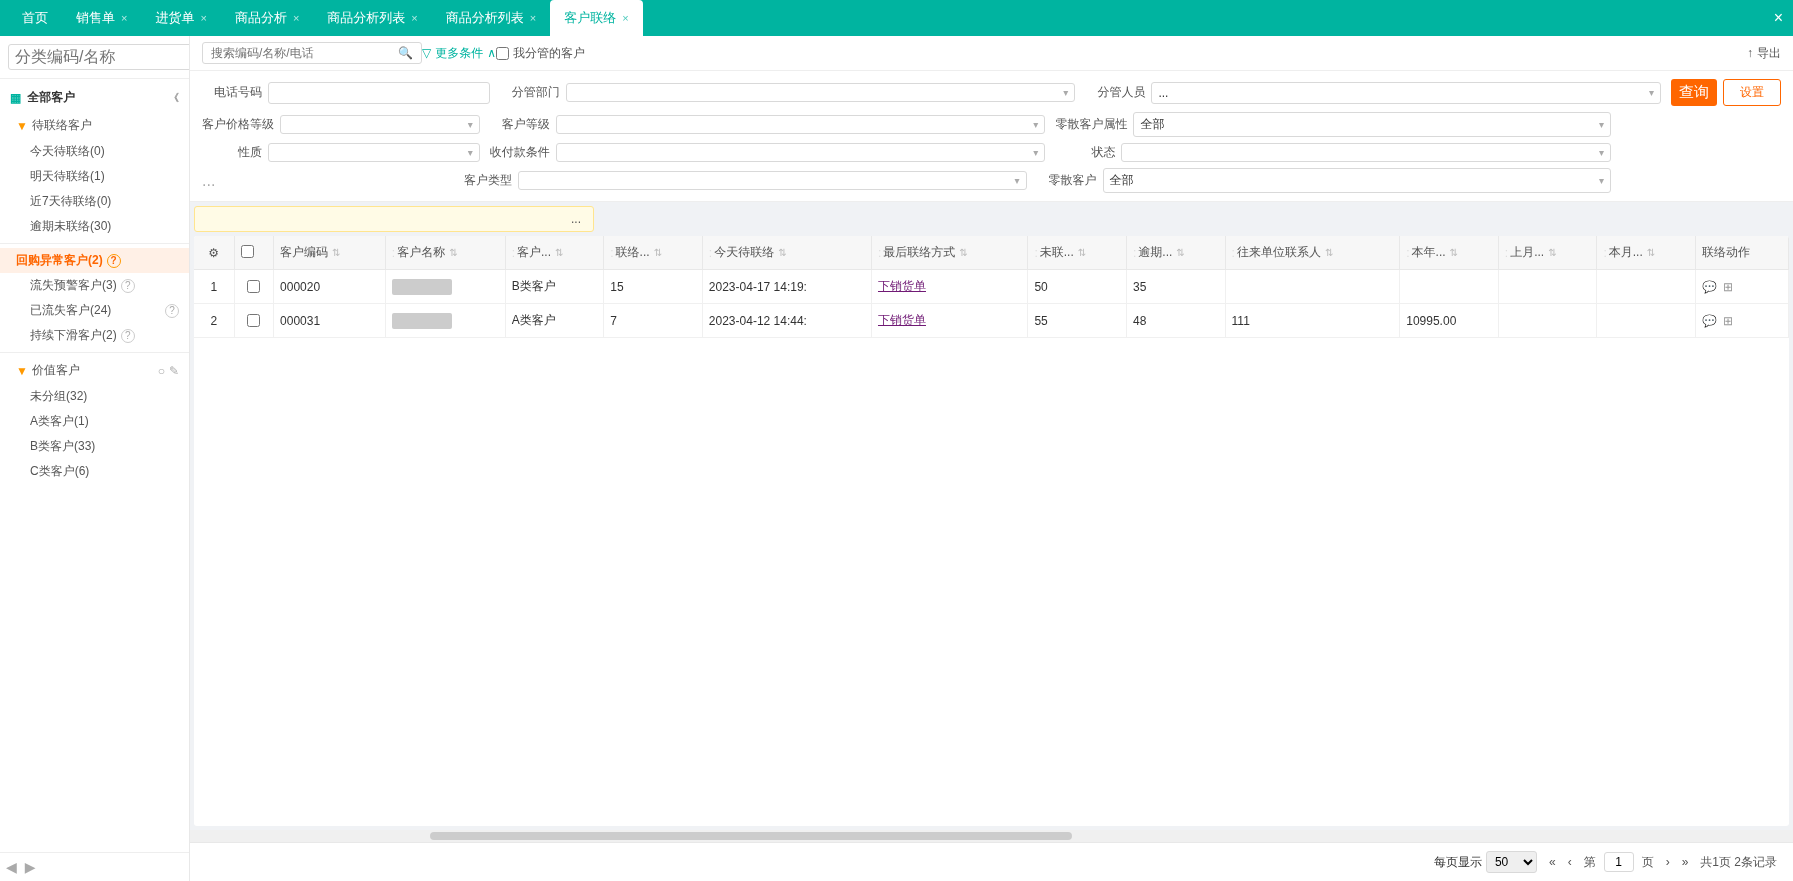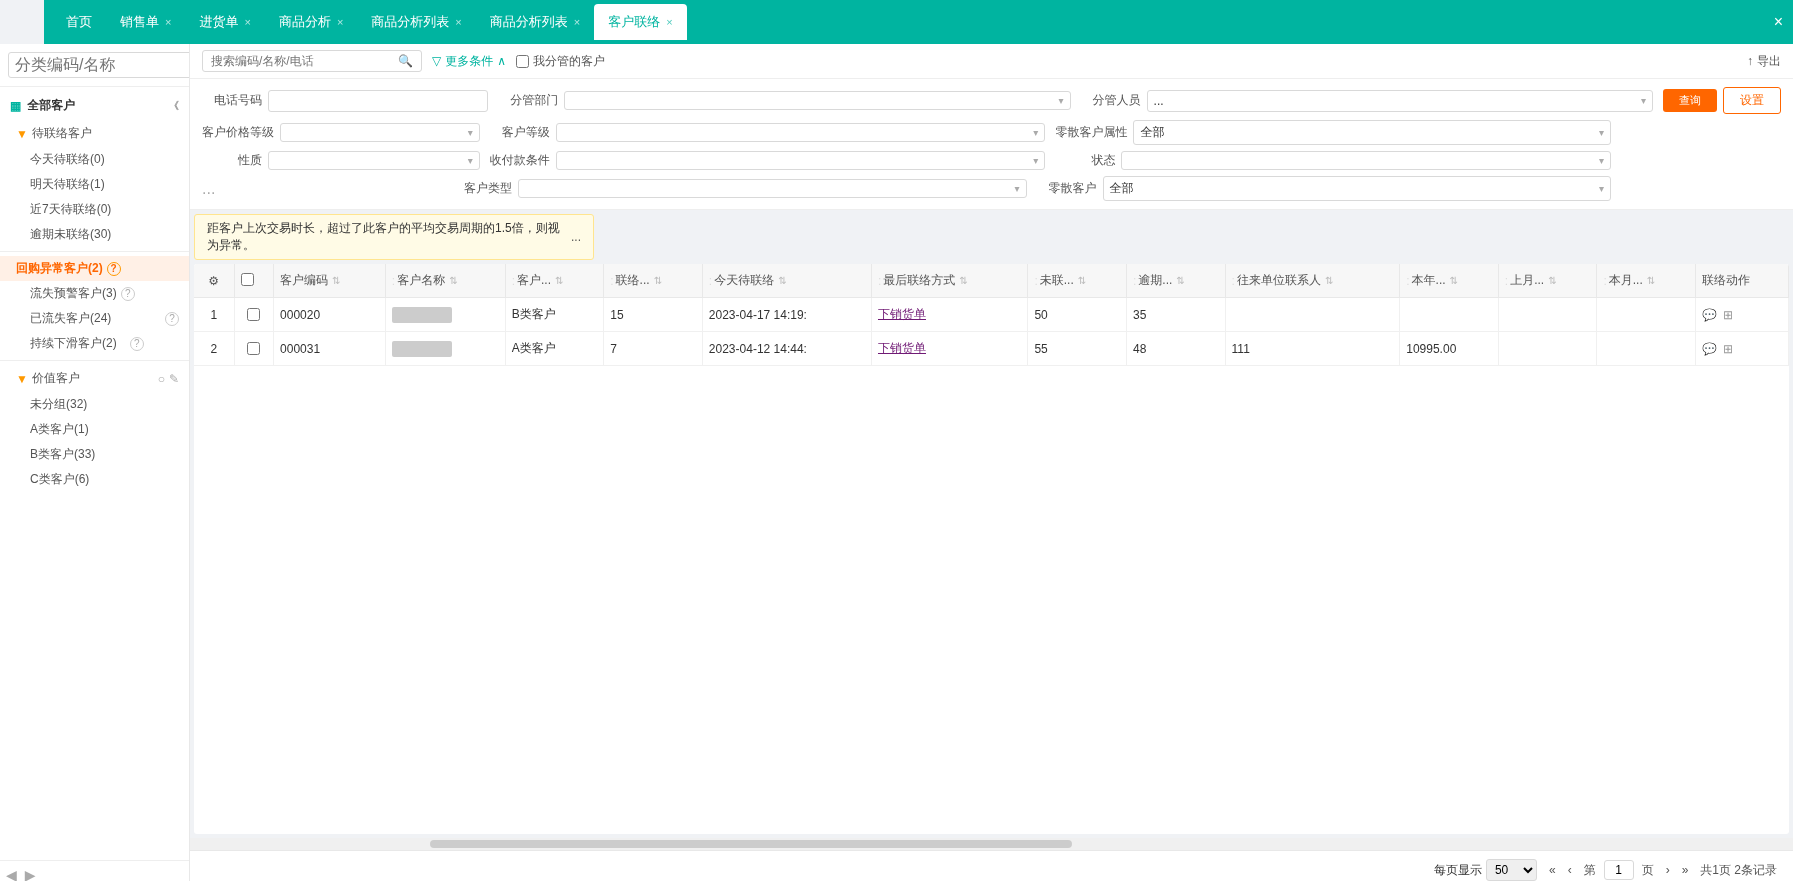--- a/index.html
+++ b/index.html
@@ -1,22 +1,21 @@
 <!DOCTYPE html>
 <html><head>
   <meta charset="utf-8">
   <style>
     * { box-sizing: border-box; margin: 0; padding: 0; }
     body { font-family: "Microsoft YaHei", "PingFang SC", sans-serif; font-size: 12px; background: #f0f2f5; color: #333; overflow: hidden; }
 
     
     .top-nav {
-      display: flex; align-items: center; background: #00b4a0; height: 44px; padding: 0 8px;
+      display: flex; align-items: center; background: #00b4a0; height: 36px; padding: 0 8px;
       position: relative;
-      margin-left: 44px;
     }
     .top-nav-item {
       color: #fff; padding: 0 14px; height: 36px; display: flex; align-items: center;
       cursor: pointer; font-size: 13px; white-space: nowrap; position: relative;
     }
     .top-nav-item.active { background: #fff; color: #00b4a0; border-radius: 4px 4px 0 0; }
     .top-nav-item .close-x { margin-left: 6px; font-size: 11px; opacity: 0.7; }
     .top-nav-close-all {
       position: absolute; right: 10px; top: 50%; transform: translateY(-50%);
       color: #fff; cursor: pointer; font-size: 16px;
@@ -60,21 +59,21 @@
       font-size: 12px; color: #555;
     }
     .sidebar-value-group .tri { margin-right: 4px; color: #f90; }
     .sidebar-value-group-actions { margin-left: auto; display: flex; gap: 4px; }
 
     
     .content-area { flex: 1; display: flex; flex-direction: column; overflow: hidden; background: #f0f2f5; }
 
     
     .filter-bar {
-      background: #fff; padding: 6px 12px; display: flex; align-items: center; gap: 10px;
+      background: #fff; padding: 6px 12px; display: flex; align-items: center; 
       border-bottom: 1px solid #eee; flex-wrap: wrap;
     }
     .filter-search {
       display: flex; align-items: center; border: 1px solid #d9d9d9; border-radius: 3px;
       padding: 3px 8px; width: 220px; gap: 4px;
     }
     .filter-search input { border: none; outline: none; font-size: 12px; flex: 1; }
     .filter-more {
       display: flex; align-items: center; gap: 4px; color: #00b4a0; cursor: pointer; font-size: 12px;
     }
@@ -96,22 +95,22 @@
       flex: 1; border: 1px solid #d9d9d9; border-radius: 3px; padding: 3px 6px; font-size: 12px; outline: none;
     }
     .filter-select-wrap {
       flex: 1; border: 1px solid #d9d9d9; border-radius: 3px; padding: 3px 6px; font-size: 12px;
       display: flex; align-items: center; justify-content: space-between; cursor: pointer; background: #fff;
       min-width: 120px;
     }
     .filter-select-wrap .down-arrow { color: #aaa; font-size: 10px; }
     .filter-btn-group { display: flex; gap: 6px; align-items: center; }
     .btn-query {
-      background: #f60; color: #fff; border: none; border-radius: 3px; padding: 4px 16px;
-      cursor: pointer; font-size: 11px;
+      background: #f60; color: #fff; border: none; border-radius: 3px; padding: 4px 8px;
+      cursor: pointer; font-size: 15px;
     }
     .btn-setting {
       background: #fff; color: #f60; border: 1px solid #f60; border-radius: 3px; padding: 4px 16px;
       cursor: pointer; font-size: 12px;
     }
     .filter-dots { color: #aaa; font-size: 16px; cursor: pointer; }
 
     
     .tooltip-bar {
       background: #fffbe6; border: 1px solid #ffe58f; padding: 5px 12px; font-size: 12px; color: #333;
@@ -240,21 +239,21 @@
         <span style="color:#f60; border:1px solid #f90; border-radius:50%; width:14px; height:14px; display:inline-flex; align-items:center; justify-content:center; font-size:10px;">?</span>
       </div>
       <div class="sidebar-item" style="display:flex; align-items:center; gap:4px;">
         <span>流失预警客户(3)</span>
         <span style="color:#aaa; border:1px solid #ccc; border-radius:50%; width:14px; height:14px; display:inline-flex; align-items:center; justify-content:center; font-size:10px;">?</span>
       </div>
       <div class="sidebar-item" style="display:flex; align-items:center; gap:4px;justify-content:space-between;">
         <span>已流失客户(24)</span>
         <span style="color:#aaa; border:1px solid #ccc; border-radius:50%; width:14px; height:14px; display:inline-flex; align-items:center; justify-content:center; font-size:10px;">?</span>
       </div>
-      <div class="sidebar-item" style="display:flex; align-items:center; gap:13px;">
+      <div class="sidebar-item" style="display:flex; align-items:center; gap:4px;">
         <span>持续下滑客户(2)</span>
         <span style="color:#aaa; border:1px solid #ccc; border-radius:50%; width:14px; height:14px; display:inline-flex; align-items:center; justify-content:center; font-size:10px;">?</span>
       </div>
       <div class="sidebar-divider"></div>
 
       <div class="sidebar-value-group">
         <span class="tri">▼</span>
         <span>价值客户</span>
         <span class="sidebar-value-group-actions">
           <span style="font-size:12px; color:#aaa;">○</span>
@@ -387,21 +386,20 @@
           <div class="filter-select-wrap">
             <span>全部</span>
             <span class="down-arrow">▾</span>
           </div>
         </div>
         <div style="flex:0 0 160px;"></div>
       </div>
     </div>
 
     <div class="tooltip-bar" style="position:relative; left:0; top:0; margin:4px 4px 0 4px;">
-      <span>距客户上次交易时长，超过了此客户的平均交易周期的1.5倍，则视为异常。</span>
       <span class="dots">...</span>
     </div>
 
     <div class="table-wrap">
       <table class="data-table">
         <thead>
           <tr>
             <th>
               <span>⚙</span>
             </th>

